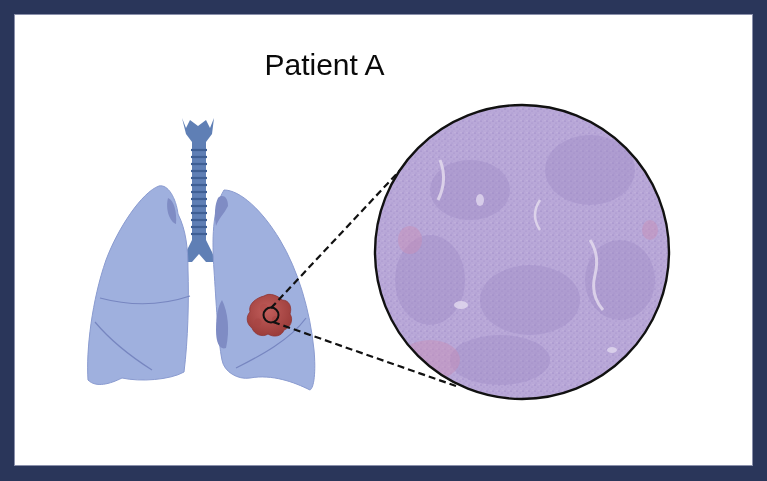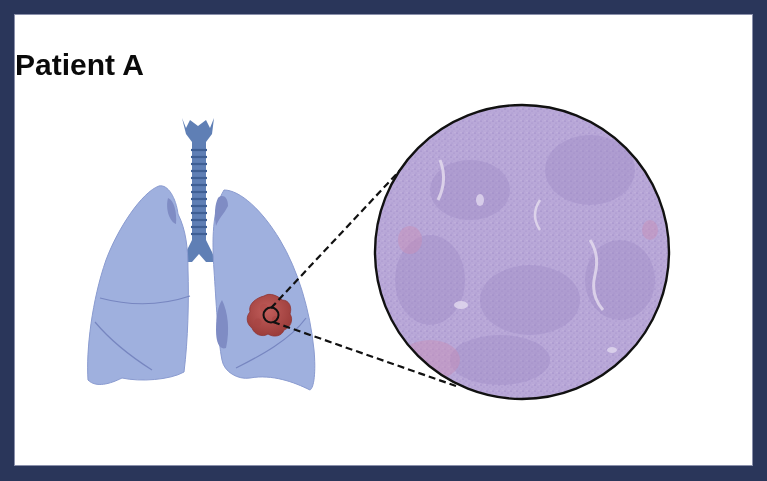--- a/index.html
+++ b/index.html
@@ -12,22 +12,23 @@
     .panel {
       position: absolute;
       left: 15px; top: 15px;
       width: 737px; height: 450px;
       background: #ffffff;
       box-shadow: 0 0 0 1px #8a90ab;
     }
     .title {
       position: absolute;
       left: 0; top: 33px; width: 619px;
+      text-align: center;
       font-family: "Liberation Sans", sans-serif;
-      font-weight: bold;
+      font-weight: normal;
       font-size: 30px;
       color: #0a0a0a;
       letter-spacing: 0px;
     }
     svg.art {
       position: absolute; left: 0; top: 0;
     }
   </style>
 </head>
 <body>

